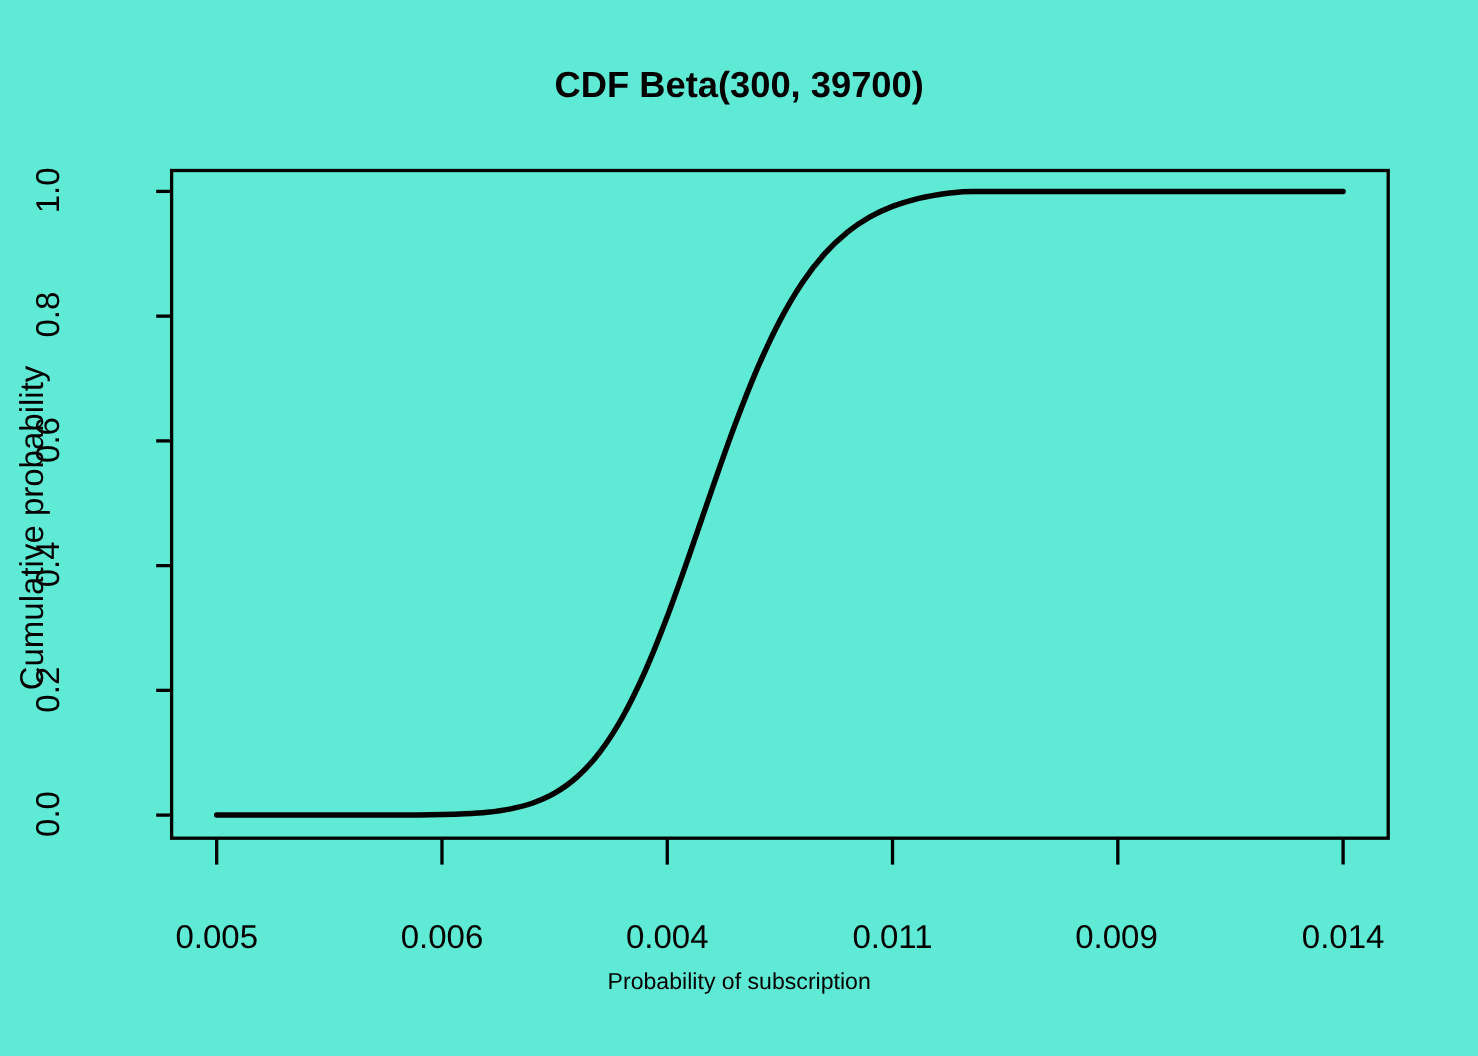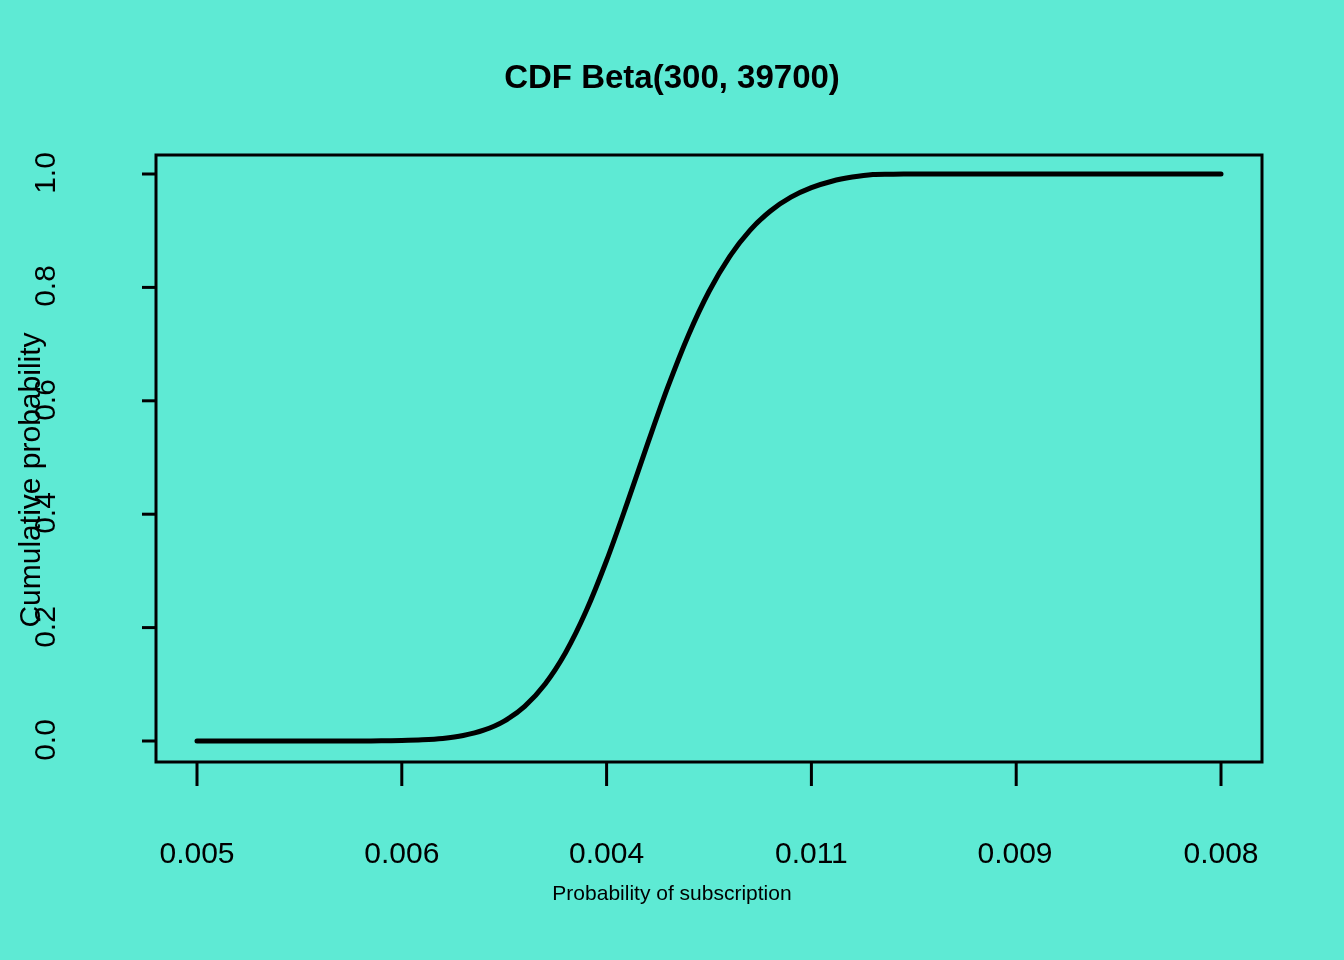--- a/index.html
+++ b/index.html
@@ -110,21 +110,21 @@
     </g>
 
     <path id="cdf-curve" fill="none" stroke="#000000" stroke-width="5" stroke-linecap="round" stroke-linejoin="round" d="M 197.00 741.00 C 200.41 741.00, 210.65 741.00, 217.48 741.00 C 224.31 741.00, 231.13 741.00, 237.96 741.00 C 244.79 741.00, 251.61 741.00, 258.44 741.00 C 265.27 741.00, 272.09 741.00, 278.92 741.00 C 285.75 741.00, 292.57 741.00, 299.40 741.00 C 306.23 741.00, 313.05 741.00, 319.88 740.99 C 326.71 740.99, 333.53 740.99, 340.36 740.98 C 347.19 740.97, 354.01 740.97, 360.84 740.94 C 367.67 740.92, 374.49 740.90, 381.32 740.83 C 388.15 740.76, 394.97 740.70, 401.80 740.54 C 408.63 740.38, 415.45 740.22, 422.28 739.87 C 429.11 739.51, 435.93 739.14, 442.76 738.42 C 449.59 737.70, 456.41 736.91, 463.24 735.54 C 470.07 734.17, 476.89 732.63, 483.72 730.22 C 490.55 727.81, 497.37 725.05, 504.20 721.06 C 511.03 717.07, 517.85 712.46, 524.68 706.28 C 531.51 700.09, 538.33 692.93, 545.16 683.96 C 551.99 674.99, 558.81 664.63, 565.64 652.49 C 572.47 640.34, 579.29 626.41, 586.12 611.08 C 592.95 595.75, 599.77 578.45, 606.60 560.51 C 613.43 542.57, 620.25 522.86, 627.08 503.43 C 633.91 483.99, 640.73 463.39, 647.56 443.89 C 654.39 424.40, 661.21 404.62, 668.04 386.45 C 674.87 368.29, 681.69 350.74, 688.52 334.91 C 695.35 319.09, 702.17 304.51, 709.00 291.49 C 715.83 278.47, 722.65 267.00, 729.48 256.81 C 736.31 246.63, 743.13 238.02, 749.96 230.38 C 756.79 222.74, 763.61 216.50, 770.44 210.96 C 777.27 205.43, 784.09 201.05, 790.92 197.16 C 797.75 193.27, 804.57 190.28, 811.40 187.63 C 818.23 184.98, 825.05 183.00, 831.88 181.24 C 838.71 179.48, 845.53 178.22, 852.36 177.09 C 859.19 175.96, 866.01 174.97, 872.84 174.49 C 879.67 174.00, 886.49 174.26, 893.32 174.19 C 900.15 174.12, 906.97 174.10, 913.80 174.07 C 920.63 174.04, 927.45 174.03, 934.28 174.02 C 941.11 174.01, 947.93 174.01, 954.76 174.01 C 961.59 174.00, 968.41 174.00, 975.24 174.00 C 982.07 174.00, 988.89 174.00, 995.72 174.00 C 1002.55 174.00, 1009.37 174.00, 1016.20 174.00 C 1023.03 174.00, 1029.85 174.00, 1036.68 174.00 C 1043.51 174.00, 1050.33 174.00, 1057.16 174.00 C 1063.99 174.00, 1070.81 174.00, 1077.64 174.00 C 1084.47 174.00, 1091.29 174.00, 1098.12 174.00 C 1104.95 174.00, 1111.77 174.00, 1118.60 174.00 C 1125.43 174.00, 1132.25 174.00, 1139.08 174.00 C 1145.91 174.00, 1152.73 174.00, 1159.56 174.00 C 1166.39 174.00, 1173.21 174.00, 1180.04 174.00 C 1186.87 174.00, 1193.69 174.00, 1200.52 174.00 C 1207.35 174.00, 1217.59 174.00, 1221.00 174.00"></path>
   </svg>
 
   <div class="tick-label-x" style="left:197px">0.005</div>
   <div class="tick-label-x" style="left:401.8px">0.006</div>
   <div class="tick-label-x" style="left:606.6px">0.004</div>
   <div class="tick-label-x" style="left:811.4px">0.011</div>
   <div class="tick-label-x" style="left:1015px">0.009</div>
-  <div class="tick-label-x" style="left:1221px">0.008</div>
+  <div class="tick-label-x" style="left:1221px">0.014</div>
 
   <div class="tick-label-y" style="top:723px;  transform: rotate(-90deg);">0.0</div>
   <div class="tick-label-y" style="top:609.6px;transform: rotate(-90deg);">0.2</div>
   <div class="tick-label-y" style="top:496.2px;transform: rotate(-90deg);">0.4</div>
   <div class="tick-label-y" style="top:382.8px;transform: rotate(-90deg);">0.6</div>
   <div class="tick-label-y" style="top:269.4px;transform: rotate(-90deg);">0.8</div>
   <div class="tick-label-y" style="top:156px;  transform: rotate(-90deg);">1.0</div>
 
   <div id="x-axis-label">Probability of subscription</div>
 

